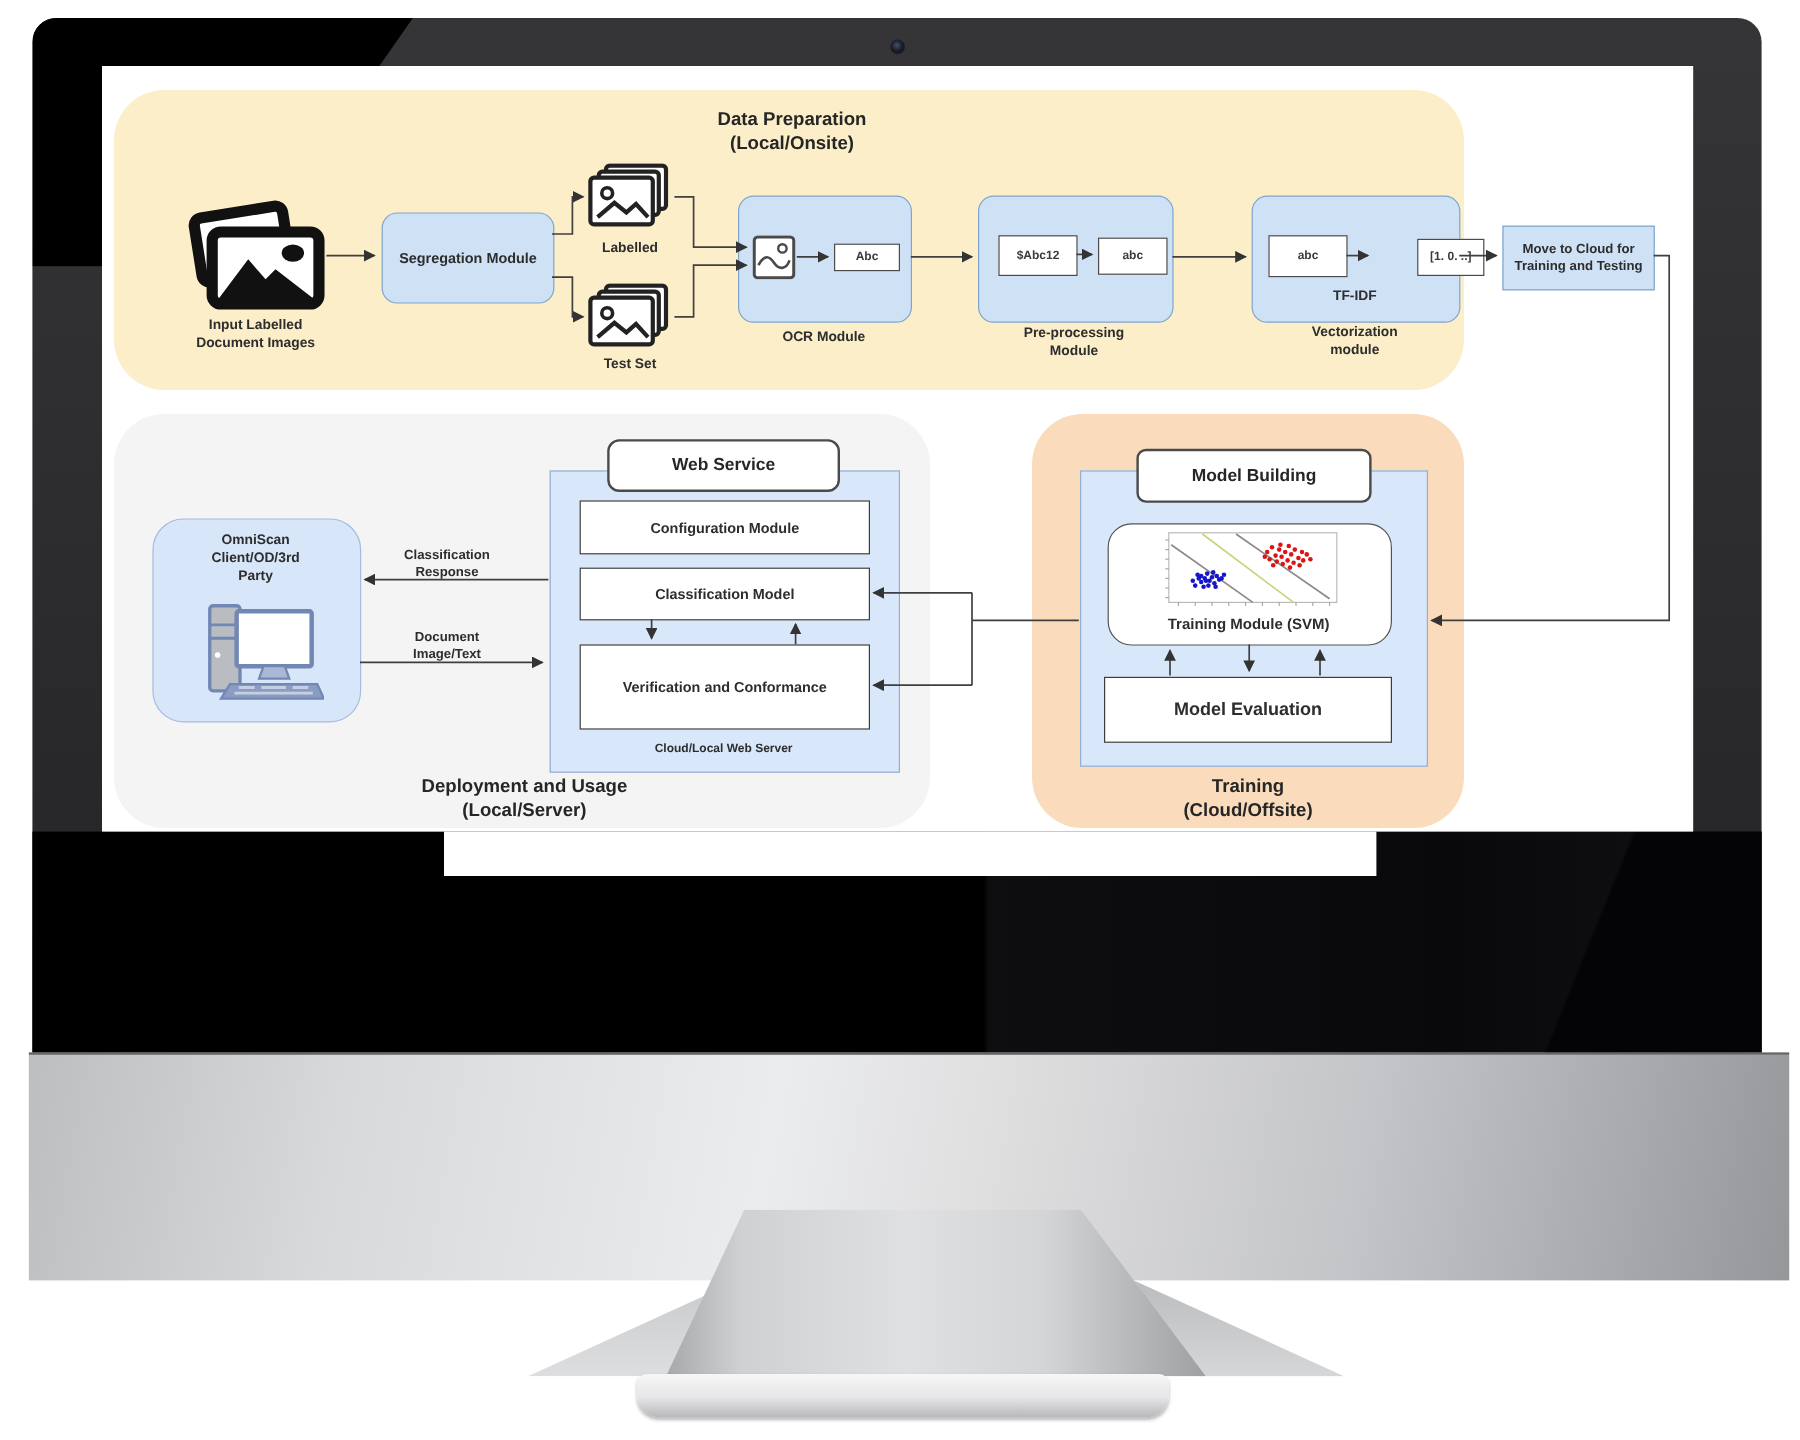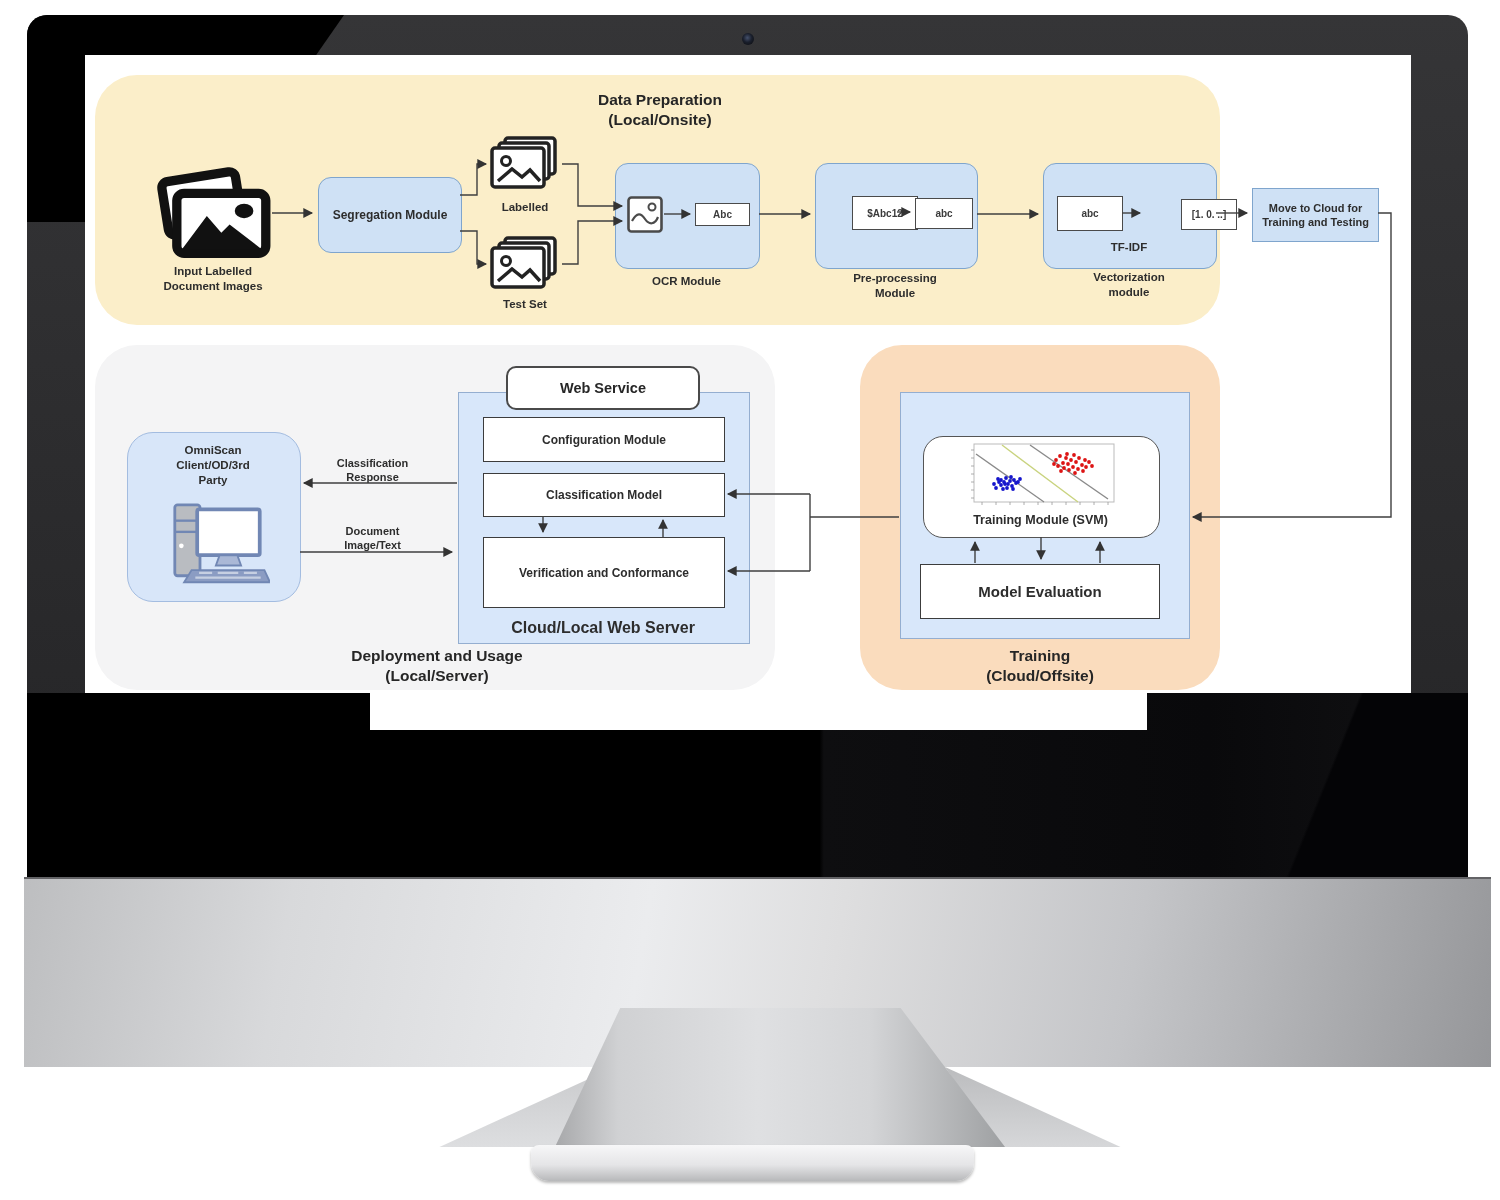--- a/index.html
+++ b/index.html
@@ -132,21 +132,21 @@
     <svg width="36" height="37" viewBox="0 0 36 37">
       <rect x="1.5" y="1.5" width="33" height="34" rx="3" fill="#fff" stroke="#4a4a4a" stroke-width="2.6"></rect>
       <circle cx="25" cy="11" r="3.5" fill="none" stroke="#4a4a4a" stroke-width="2"></circle>
       <path d="M5 25 C10 16,14 17,18 23 S28 29,31 21" fill="none" stroke="#4a4a4a" stroke-width="2.2"></path>
     </svg>
   </div>
   <div class="abs tok z14" style="left:695px;top:203px;width:53px;height:21px;">Abc</div>
   <div class="abs ml lbl z12" style="left:600px;top:274px;width:173px;">OCR Module</div>
 
   <div class="abs node-blue z12" style="left:815px;top:163px;width:161px;height:104px;"></div>
-  <div class="abs tok z14" style="left:832px;top:196px;width:64px;height:32px;margin-left:20px;">$Abc12</div>
+  <div class="abs tok z14" style="left:832px;top:196px;width:64px;height:32px;">$Abc12</div>
   <div class="abs tok z14" style="left:915px;top:198px;width:56px;height:29px;">abc</div>
   <div class="abs ml lbl z12" style="left:800px;top:271px;width:190px;">Pre-processing
 Module</div>
 
   <div class="abs node-blue z12" style="left:1043px;top:163px;width:172px;height:104px;"></div>
   <div class="abs tok z14" style="left:1057px;top:196px;width:64px;height:33px;">abc</div>
   <div class="abs tok z14" style="left:1145px;top:199px;width:54px;height:29px;margin-left:36px;">[1. 0. ..]</div>
   <div class="abs ml lbl z14" style="left:1043px;top:240px;width:172px;">TF-IDF</div>
   <div class="abs ml lbl z12" style="left:1043px;top:270px;width:172px;">Vectorization
 module</div>
@@ -178,27 +178,28 @@
   <div class="abs ml lbl-sm z12" style="left:310px;top:456px;width:125px;">Classification
 Response</div>
   <div class="abs ml lbl-sm z12" style="left:310px;top:524px;width:125px;">Document
 Image/Text</div>
 
   <div class="abs container-blue z12" style="left:458px;top:392px;width:290px;height:250px;"></div>
   <div class="abs titlebox z16" style="left:506px;top:366px;width:190px;height:40px;">Web Service</div>
   <div class="abs wbox z14" style="left:483px;top:417px;width:240px;height:43px;">Configuration Module</div>
   <div class="abs wbox z14" style="left:483px;top:473px;width:240px;height:42px;">Classification Model</div>
   <div class="abs wbox z14" style="left:483px;top:537px;width:240px;height:69px;">Verification and Conformance</div>
-  <div class="abs ml z14" style="left:458px;top:618px;width:290px;font-weight:bold;font-size:16px;">Cloud/Local Web Server</div>
+  <div class="abs ml z14" style="left:458px;top:618px;width:290px;font-weight:bold;font-size:10px;">Cloud/Local Web Server</div>
 
   <div class="abs sec sec-orange z10"></div>
   <div class="abs ml sec-title z12" style="left:940px;top:646px;width:200px;">Training
 (Cloud/Offsite)</div>
 
   <div class="abs container-blue z12" style="left:900px;top:392px;width:288px;height:245px;"></div>
+  <div class="abs titlebox z16" style="left:947px;top:374px;width:192px;height:41px;border-radius:8px;">Model Building</div>
 
   <div class="abs z14" style="left:923px;top:436px;width:235px;height:100px;background:#fff;
        border:1.6px solid #555;border-radius:20px;"></div>
   <div class="abs z16" style="left:960px;top:442px;width:158px;height:68px;">
     <svg width="158" height="68" viewBox="0 0 158 68">
       <rect x="14" y="2" width="140" height="58" fill="#fff" stroke="#bbb" stroke-width="1"></rect>
       <g stroke="#999" stroke-width="0.8">
         <line x1="11" y1="8" x2="14" y2="8"></line>
           <line x1="11" y1="16" x2="14" y2="16"></line>
         <line x1="11" y1="24" x2="14" y2="24"></line>

